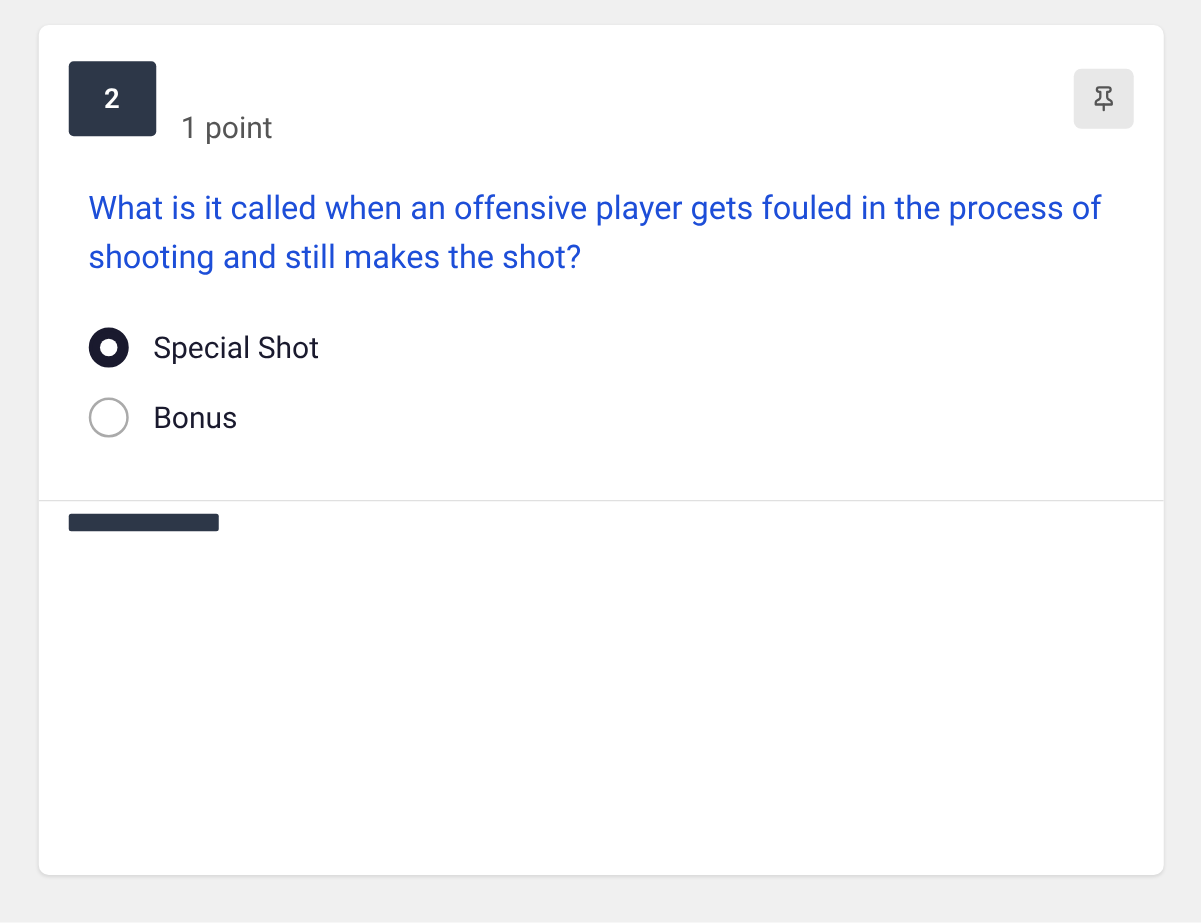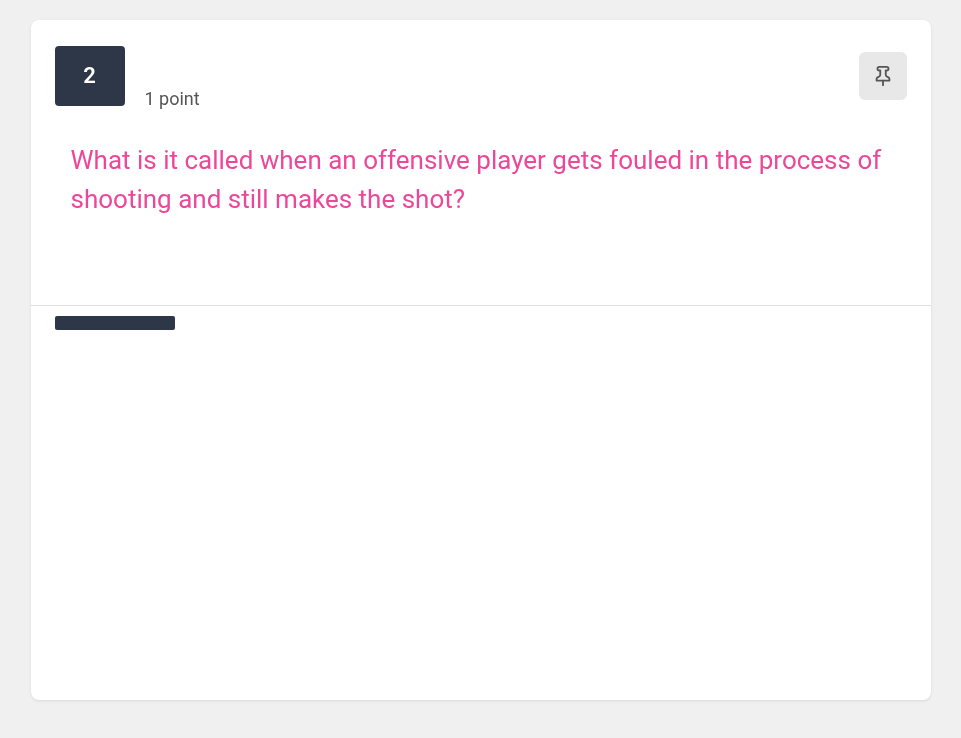--- a/index.html
+++ b/index.html
@@ -44,21 +44,21 @@
       width: 70px;
       height: 60px;
       display: flex;
       align-items: center;
       justify-content: center;
       border-radius: 4px;
       flex-shrink: 0;
     }
 
     .question-points {
-      font-size: 18px;
+      font-size: 24px;
       color: #555;
       flex: 1;
       margin-top: 46px;
     }
 
     .pin-button {
       background: #e8e8e8;
       border: none;
       border-radius: 6px;
       width: 48px;
@@ -69,21 +69,21 @@
       cursor: pointer;
       flex-shrink: 0;
     }
 
     .question-body {
       padding: 10px 40px 30px 40px;
     }
 
     .question-text {
       font-size: 26px;
-      color: #ec4899;
+      color: #1d4ed8;
       line-height: 1.5;
       margin-bottom: 36px;
       font-weight: 400;
     }
 
     .answer-options {
       display: flex;
       flex-direction: column;
       gap: 24px;
     }
@@ -156,20 +156,30 @@
     </button>
   </div>
 
   <div class="question-body">
     <p class="question-text">What is it called when an offensive player gets fouled in the process of shooting and still makes the shot?</p>
 
     <div class="answer-options">
 
 
 
+      <div class="answer-option">
+        <div class="radio-outer selected">
+          <div class="radio-inner"></div>
+        </div>
+        <span class="answer-label">Special Shot</span>
+      </div>
 
+      <div class="answer-option">
+        <div class="radio-outer"></div>
+        <span class="answer-label">Bonus</span>
+      </div>
 
     </div>
   </div>
 
   <div class="divider"></div>
   <div class="bottom-bar"></div>
 </div>
 
 </body></html>

